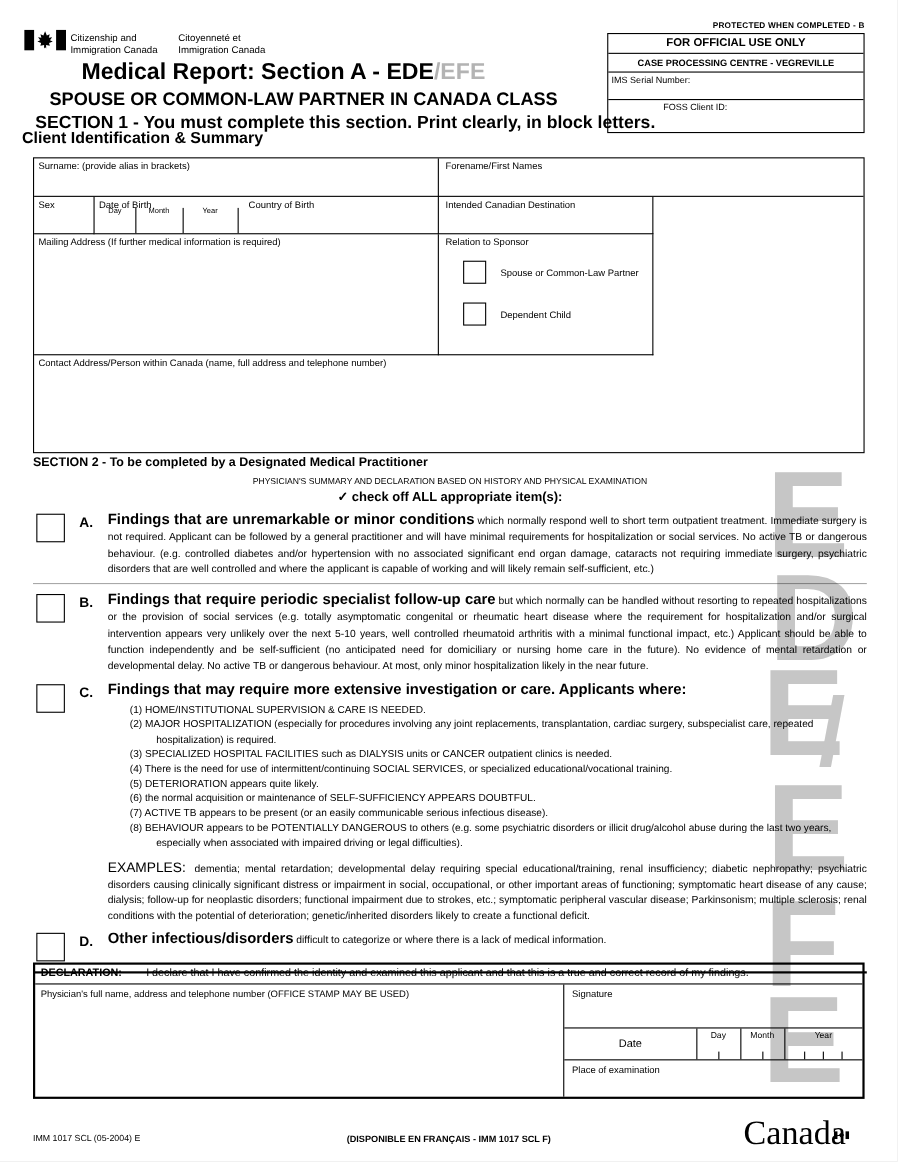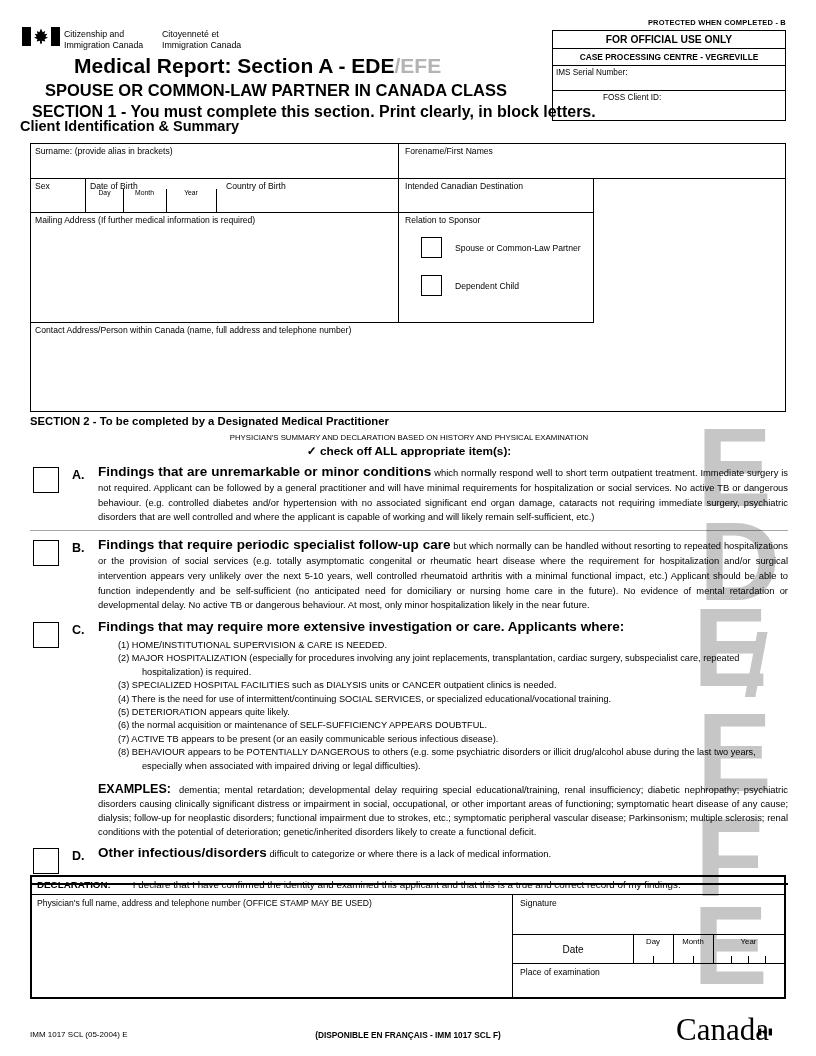--- a/index.html
+++ b/index.html
@@ -71,21 +71,21 @@
   .s2-check { text-align:center; font-size:11.8px; font-weight:bold; margin-top:2px; }
   .item { position:relative; padding-left:68px; margin-top:7px; min-height:28px; }
   .item-cb { position:absolute; left:3px; top:2px; width:26px; height:26px; border:1.5px solid #000; background:#fff; }
   .item-letter { position:absolute; left:42px; top:3px; font-size:12.5px; font-weight:bold; }
   .item-para { text-align:justify; font-size:9.4px; line-height:14.8px; }
   .item-title { font-size:13.5px; font-weight:bold; }
   .sep { border-top:1px solid #a8a8a8; margin-top:5px; }
   .clist { margin-top:3px; padding-left:20px; }
   .clist-item { font-size:9.2px; line-height:13.4px; padding-left:24px; text-indent:-24px; }
   .examples { padding-left:68px; margin-top:9px; text-align:justify; font-size:9.4px; line-height:14px; }
-  .examples-label { font-size:12.5px; font-weight:bold; margin-right:8px; }
+  .examples-label { font-size:12.5px; font-weight:normal; margin-right:8px; }
   .thick-line { border-top:2px solid #000; margin-top:9px; }
 
   
   .decl { position:absolute; left:30px; top:875px; width:756px; height:124px; border:2px solid #000; }
   .decl-row1 { height:18px; border-bottom:1px solid #000; padding:2px 5px; font-size:9.8px; white-space:nowrap; }
   .decl-label { font-weight:bold; margin-right:22px; }
   .decl-left { position:absolute; left:0; top:18px; width:481px; bottom:0; border-right:1px solid #000; padding:3px 5px; font-size:8.6px; }
   .decl-right { position:absolute; left:481px; top:18px; right:0; bottom:0; }
   .decl-sig { height:40px; border-bottom:1px solid #000; padding:3px 7px; font-size:8.6px; }
   .decl-date { position:relative; height:29px; border-bottom:1px solid #000; }

